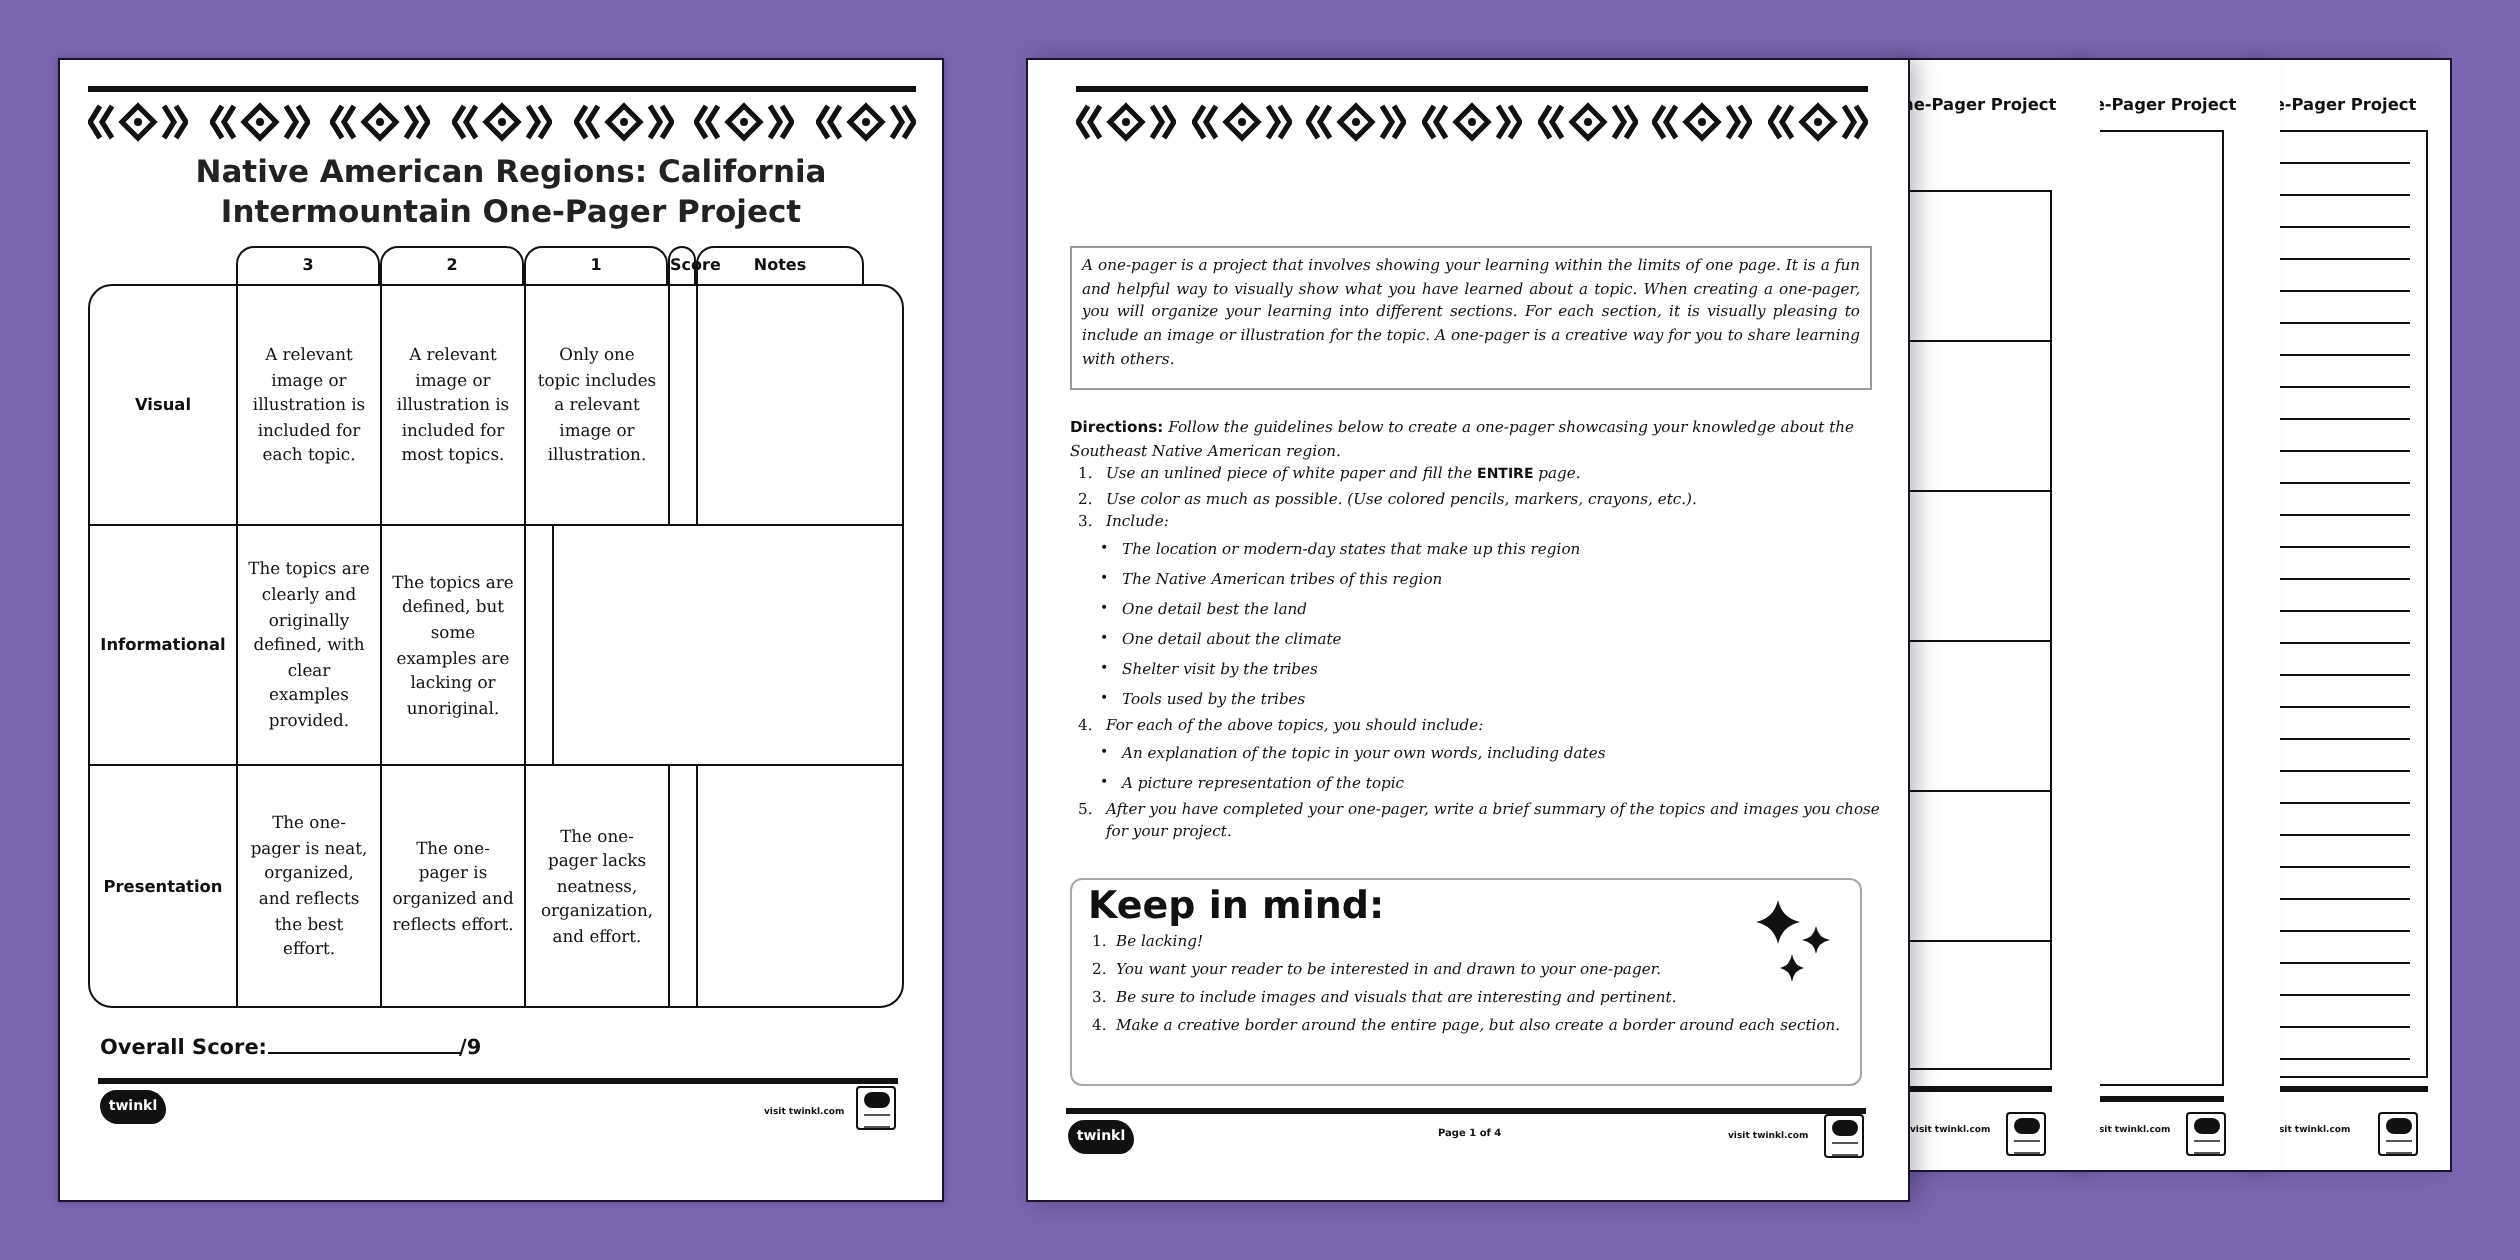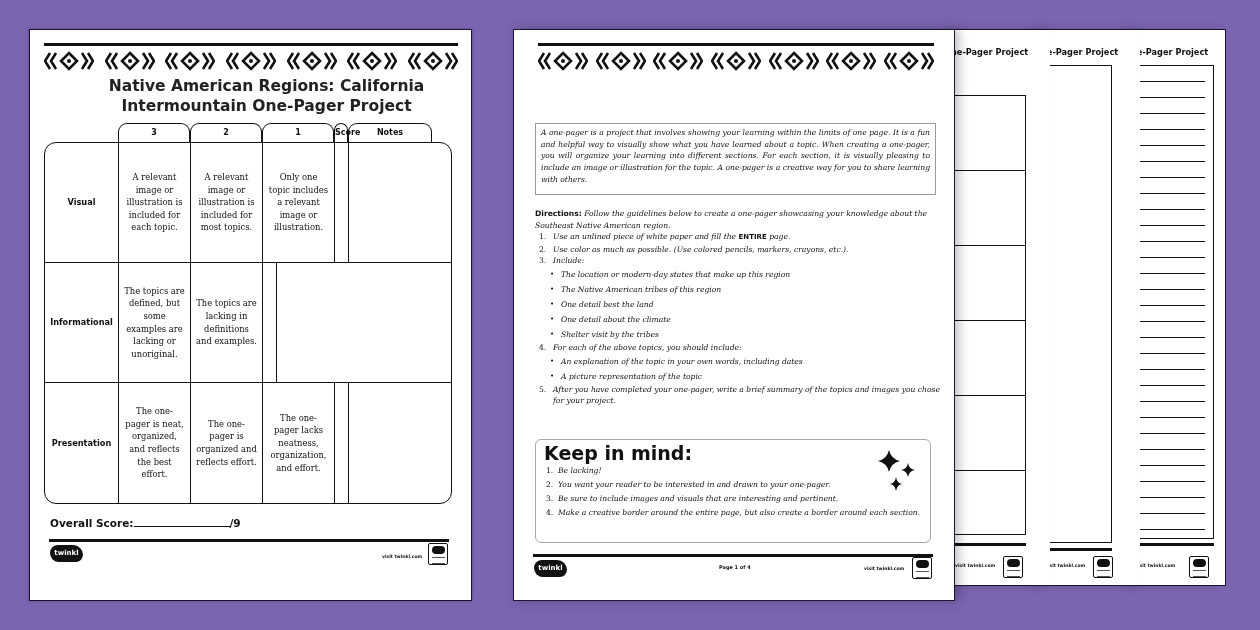--- a/index.html
+++ b/index.html
@@ -182,21 +182,21 @@
         <g fill="none" stroke="#111" stroke-width="2.6">
           <path d="M6 3 L1 11 L6 19"></path>
           <path d="M12 3 L7 11 L12 19"></path>
           <path d="M38 3 L43 11 L38 19"></path>
           <path d="M44 3 L49 11 L44 19"></path>
           <path d="M25 3 L33 11 L25 19 L17 11 Z"></path>
         </g>
         <circle cx="25" cy="11" r="2" fill="#111"></circle>
       </svg>
   </div>
-  <div class="doc-title" style="left:15px; top:46px; width:443px;">
+  <div class="doc-title" style="left:4px; top:46px; width:443px;">
     <div>Native American Regions: California</div>
     <div>Intermountain One-Pager Project</div>
   </div>
 
   <div class="rubric">
     <div class="rubric-head">
       <div class="rh w-3">3</div>
       <div class="rh w-2">2</div>
       <div class="rh w-1">1</div>
       <div class="rh w-score">Score</div>
@@ -206,22 +206,22 @@
       <div class="rrow">
         <div class="rcell label w-label">Visual</div>
         <div class="rcell w-3">A relevant image or illustration is included for each topic.</div>
         <div class="rcell w-2">A relevant image or illustration is included for most topics.</div>
         <div class="rcell w-1">Only one topic includes a relevant image or illustration.</div>
         <div class="rcell w-score"></div>
         <div class="rcell w-notes"></div>
       </div>
       <div class="rrow">
         <div class="rcell label w-label">Informational</div>
+        <div class="rcell w-3">The topics are clearly and originally defined, with clear examples provided.</div>
         <div class="rcell w-2">The topics are defined, but some examples are lacking or unoriginal.</div>
-        <div class="rcell w-1">The topics are lacking in definitions and examples.</div>
         <div class="rcell w-score"></div>
         <div class="rcell w-notes"></div>
       </div>
       <div class="rrow">
         <div class="rcell label w-label">Presentation</div>
         <div class="rcell w-3">The one-pager is neat, organized, and reflects the best effort.</div>
         <div class="rcell w-2">The one-pager is organized and reflects effort.</div>
         <div class="rcell w-1">The one-pager lacks neatness, organization, and effort.</div>
         <div class="rcell w-score"></div>
         <div class="rcell w-notes"></div>
@@ -379,20 +379,21 @@
       <li class="step"><span class="n">1.</span><span>Use an unlined piece of white paper and fill the </span><b class="em">ENTIRE</b><span> page.</span></li>
       <li class="step"><span class="n">2.</span><span>Use color as much as possible. (Use colored pencils, markers, crayons, etc.).</span></li>
       <li class="step"><span class="n">3.</span><span>Include:</span></li>
     </ol>
     <ul>
       <li>The location or modern-day states that make up this region</li>
       <li>The Native American tribes of this region</li>
       <li>One detail best the land</li>
       <li>One detail about the climate</li>
       <li>Shelter visit by the tribes</li>
+      <li>Tools used by the tribes</li>
     </ul>
     <ol>
       <li class="step"><span class="n">4.</span><span>For each of the above topics, you should include:</span></li>
     </ol>
     <ul>
       <li>An explanation of the topic in your own words, including dates</li>
       <li>A picture representation of the topic</li>
     </ul>
     <ol>
       <li class="step"><span class="n">5.</span><span>After you have completed your one-pager, write a brief summary of the topics and images you chose for your project.</span></li>

